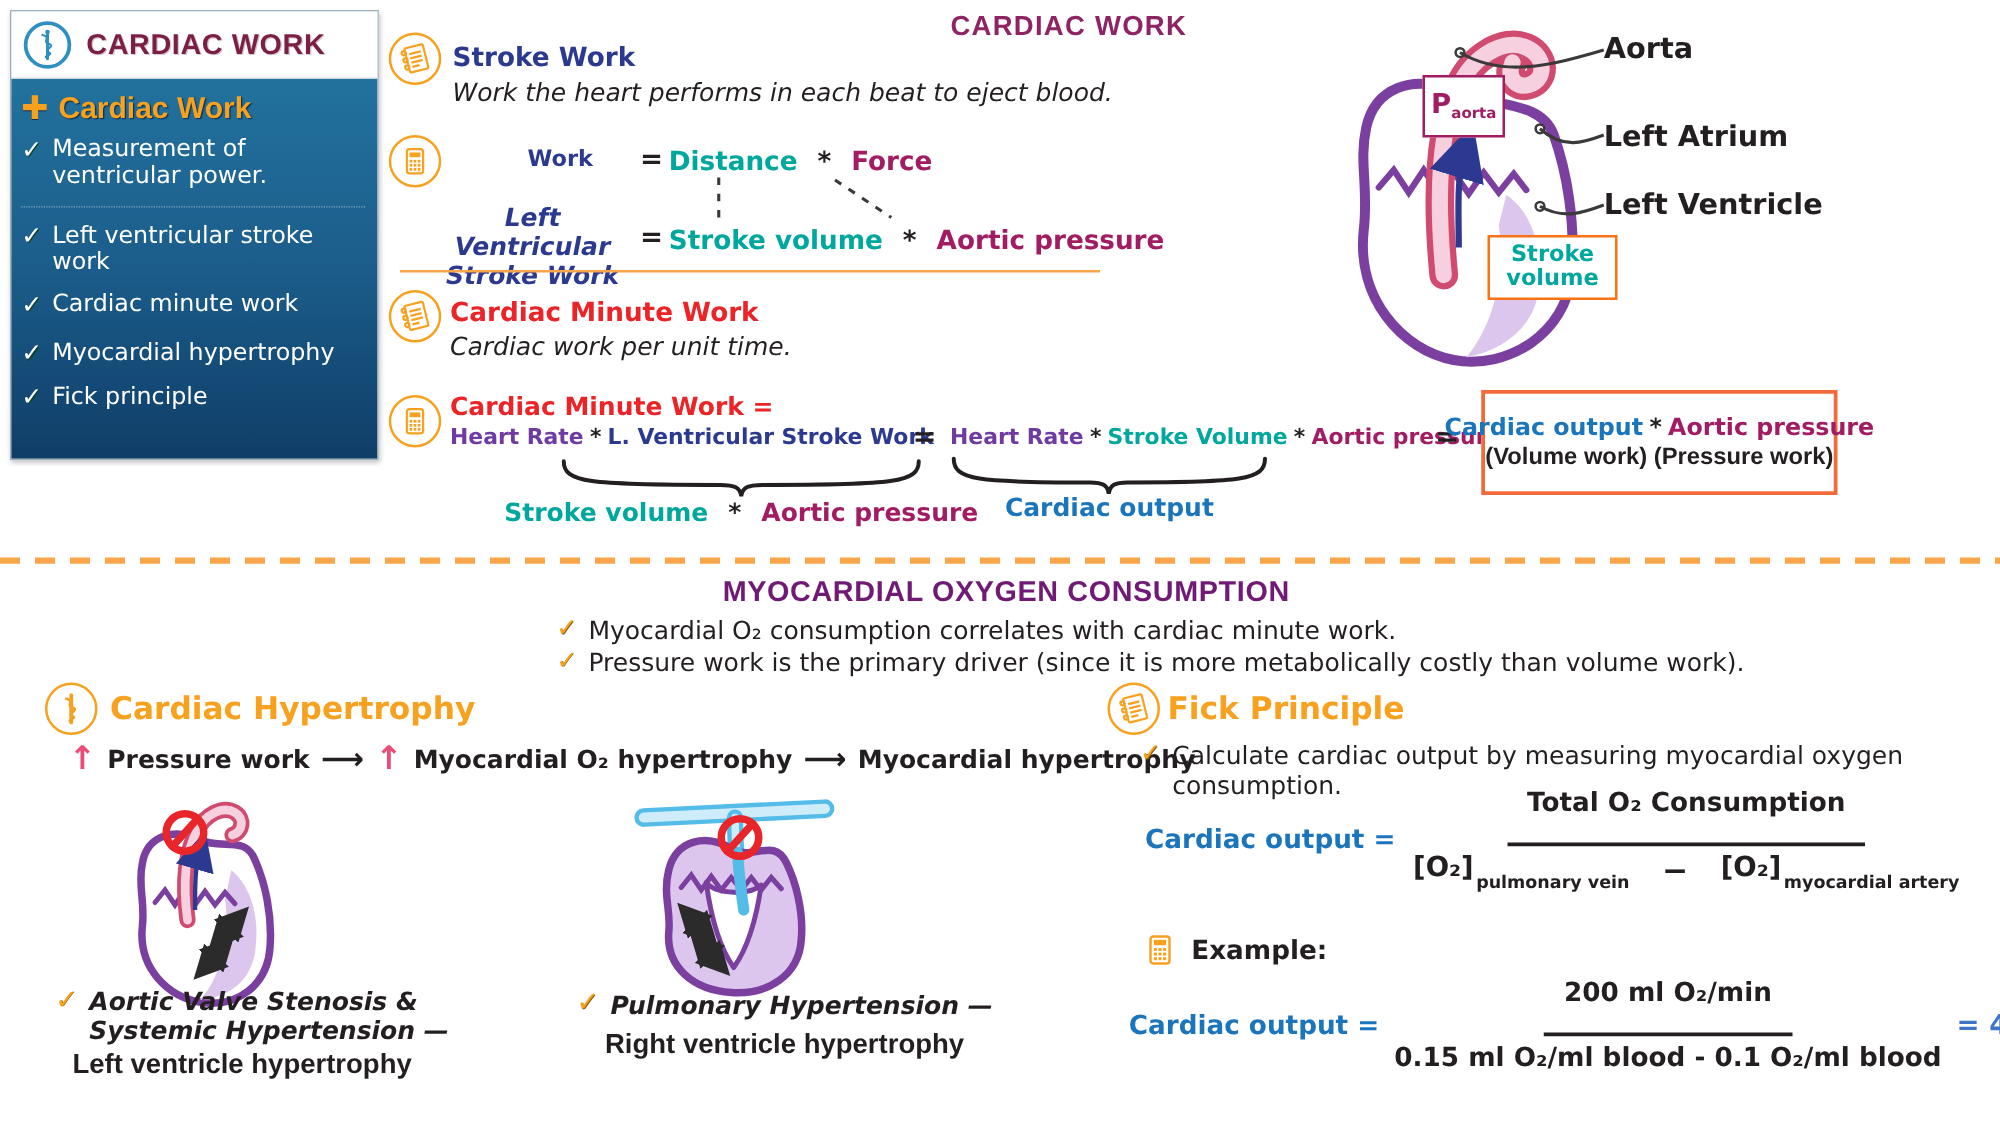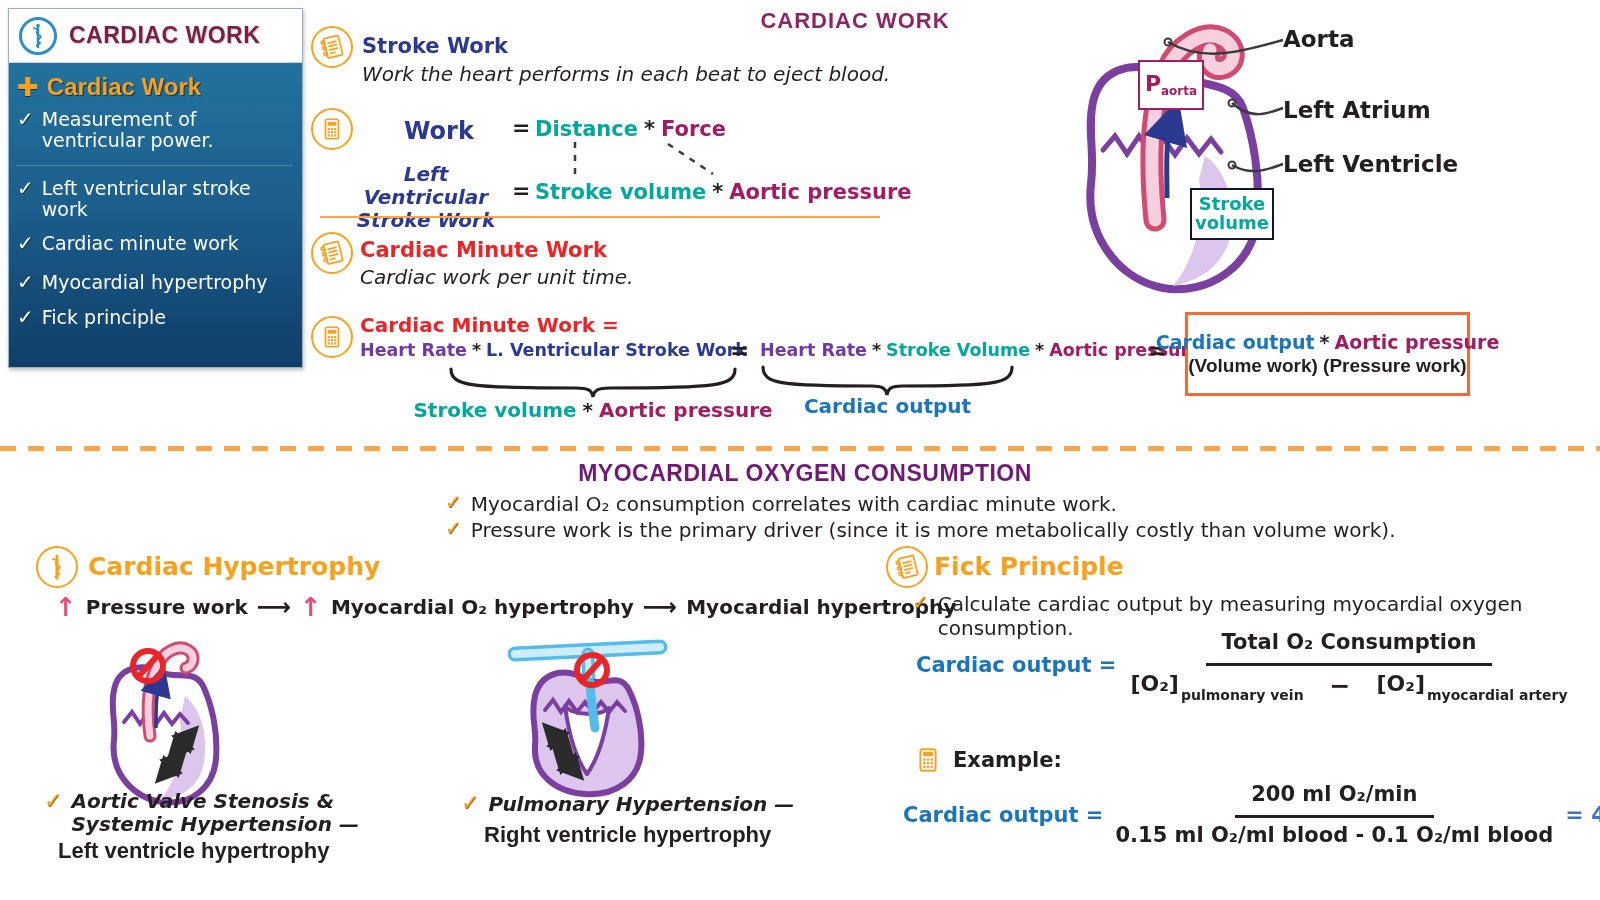--- a/index.html
+++ b/index.html
@@ -33,33 +33,33 @@
   .topic-row .label{font-family:"Liberation Sans",sans-serif;font-weight:bold;font-size:24px;color:#F7A11E;text-shadow:1px 1px 1px #0c3050}
   .sb-item{display:flex;align-items:flex-start;gap:8px;color:#fff;font-size:19px;line-height:1.12;margin-bottom:13px;cursor:pointer}
   .sb-item .chk{color:#fff;font-weight:bold;font-size:20px;line-height:1;text-shadow:1px 1px 0 #0e4231}
   .sb-sep{border-top:1px dotted rgba(255,255,255,.45);margin:10px 0 12px 0}
 
   
   .icon-circle{border:2px solid #F7A11E;border-radius:50%;display:flex;align-items:center;justify-content:center;background:#fff}
 
   .main-title{font-family:"Liberation Sans",sans-serif;font-weight:bold;font-size:22px;color:#8E2464;letter-spacing:1px;text-align:center}
 
-  .fline{display:flex;align-items:baseline;gap:6px;white-space:nowrap}
+  .fline{display:flex;align-items:baseline;gap:16px;white-space:nowrap}
   .eq{font-weight:bold;color:#231F20}
   .orange-rule{height:2px;background:#F9A64A}
 
   .mw-box{border:3px solid #F2693B;background:#fff;display:flex;flex-direction:column;align-items:center;justify-content:center;gap:2px}
 
   .divider{height:5px;background:repeating-linear-gradient(90deg,#F9A64A 0 16px,transparent 16px 28px)}
 
   .check-row{display:flex;align-items:flex-start;gap:9px}
   .check-orange{color:#F7A11E;font-weight:bold;text-shadow:.5px .5px 0 #8a5a00;line-height:1}
 
   .frac{display:inline-flex;flex-direction:column;align-items:center}
-  .frac .num{padding:0 16px 9px;border-bottom:3px solid #231F20;text-align:center;white-space:nowrap}
+  .frac .num{padding:0 16px 20px;border-bottom:3px solid #231F20;text-align:center;white-space:nowrap}
   .frac .den{display:flex;align-items:flex-start;justify-content:center;gap:26px;padding-top:5px;white-space:nowrap}
   .osub{font-size:14px;position:relative;top:9px;margin-left:2px;white-space:nowrap}
 
   .annot-box{background:#fff;display:flex;flex-direction:column;align-items:center;justify-content:center;z-index:5}
 </style>
 </head>
 <body>
 
 <div id="canvas">
 
@@ -141,21 +141,21 @@
         <rect x="8" y="14" width="2" height="2"></rect>
           <rect x="11" y="14" width="2" height="2"></rect>
           <rect x="14" y="14" width="2" height="2"></rect>
         <rect x="8" y="17" width="2" height="2"></rect>
           <rect x="11" y="17" width="2" height="2"></rect>
           <rect x="14" y="17" width="2" height="2"></rect>
       </g>
     </svg>
   </div>
 
-  <div class="abs hw b c-darkblue" style="left:404px;top:117px;font-size:24px">Work</div>
+  <div class="abs hw b c-darkblue" style="left:422px;top:117px;font-size:18px">Work</div>
   <div class="abs hw eq" style="left:512px;top:115px;font-size:22px">=</div>
   <div class="abs fline" style="left:535px;top:117px;font-size:21px">
     <span class="hw b c-teal">Distance</span>
     <span class="hw b c-dark">*</span>
     <span class="hw b c-magenta">Force</span>
   </div>
 
   <svg class="abs" style="left:525px;top:140px" width="230" height="40">
     <path d="M50,2 V34" stroke="#3a3a3a" stroke-width="2.5" stroke-dasharray="6,7" fill="none"></path>
     <path d="M143,4 L188,34" stroke="#3a3a3a" stroke-width="2.5" stroke-dasharray="6,7" fill="none"></path>
@@ -266,21 +266,21 @@
     <circle cx="177" cy="157" r="3.5" fill="#fff" stroke="#3a3a3a" stroke-width="2"></circle>
     <path d="M177,157 C196,168 212,162 228,156" stroke="#3a3a3a" stroke-width="2.5" fill="none"></path>
   </svg>
 
   <div class="abs annot-box" style="left:1138px;top:60px;width:66px;height:50px;border:2px solid #A21C63">
     <div style="line-height:1">
       <span class="hw b c-magenta" style="font-size:22px">P</span><sub class="hw b c-magenta" style="font-size:12px">aorta</sub>
     </div>
   </div>
 
-  <div class="abs annot-box" style="left:1190px;top:188px;width:84px;height:52px;border:2px solid #0f172a">
+  <div class="abs annot-box" style="left:1190px;top:188px;width:104px;height:52px;border:2px solid #f97316">
     <div class="hw b c-teal" style="font-size:18px;line-height:1.05">Stroke</div>
     <div class="hw b c-teal" style="font-size:18px;line-height:1.05">volume</div>
   </div>
 
   <div class="abs hw b" style="left:1283px;top:26px;font-size:23px">Aorta</div>
   <div class="abs hw b" style="left:1283px;top:97px;font-size:23px">Left Atrium</div>
   <div class="abs hw b" style="left:1283px;top:151px;font-size:23px">Left Ventricle</div>
 
   <div class="abs divider" style="left:0;top:446px;width:1600px"></div>
 

